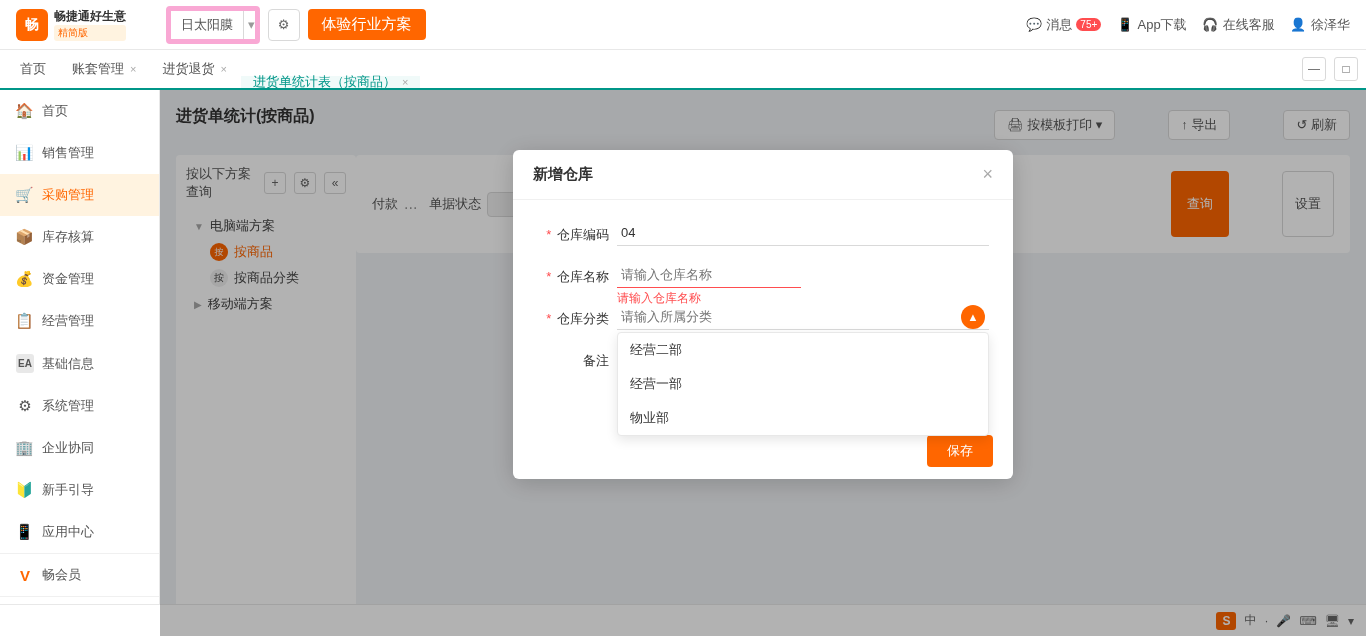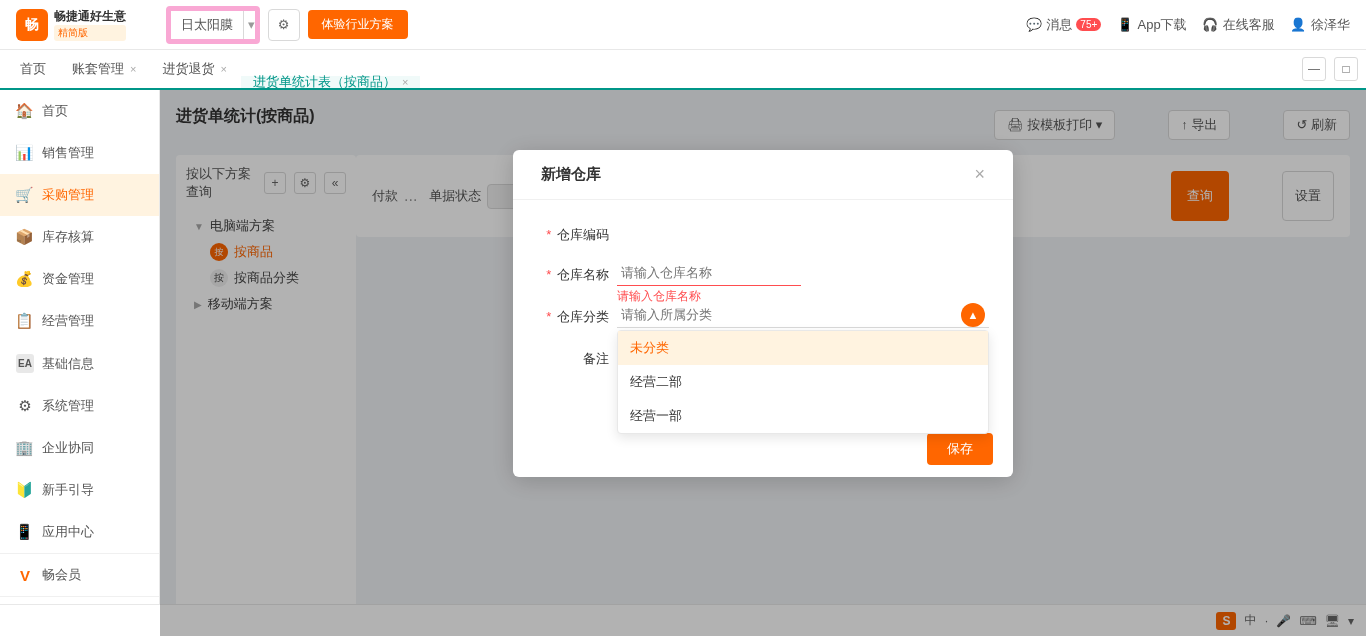--- a/index.html
+++ b/index.html
@@ -61,21 +61,21 @@
       display: flex; align-items: center; justify-content: center;
       cursor: pointer; background: #fff; color: #666;
     }
     .try-btn {
       background: #ff6600;
       color: #fff;
       border: none;
       border-radius: 4px;
       padding: 6px 14px;
       cursor: pointer;
-      font-size: 12px;
+      font-size: 15px;
     }
     .header-right {
       display: flex;
       align-items: center;
       gap: 16px;
       color: #555;
       font-size: 13px;
     }
     .header-right-item {
       display: flex;
@@ -250,21 +250,21 @@
     .table-area {
       background: #fff;
       border-radius: 4px;
       padding: 8px;
     }
     .btn-orange {
       background: #ff6600;
       color: #fff;
       border: none;
       border-radius: 4px;
-      padding: 16px 16px;
+      padding: 24px 16px;
       cursor: pointer;
       font-size: 13px;
     }
     .btn-outline {
       background: #fff;
       color: #555;
       border: 1px solid #d9d9d9;
       border-radius: 4px;
       padding: 5px 12px;
       cursor: pointer;
@@ -309,21 +309,21 @@
     }
     .modal {
       background: #fff;
       border-radius: 6px;
       width: 500px;
       box-shadow: 0 4px 24px rgba(0,0,0,0.18);
       overflow: visible;
       position: relative;
     }
     .modal-header {
-      padding: 14px 28px;
+      padding: 14px 20px;
       border-bottom: 1px solid #f0f0f0;
       display: flex;
       align-items: center;
       justify-content: space-between;
       font-size: 15px;
       font-weight: bold;
       color: #333;
     }
     .modal-close {
       cursor: pointer;
@@ -698,20 +698,21 @@
           <span>新增仓库</span>
           <button class="modal-close">×</button>
         </div>
         <div class="modal-body">
 
           <div class="form-row">
             <div class="form-label">
               <span class="required-star">*</span>
               <span>仓库编码</span>
             </div>
+            <input type="text" class="form-input" value="04" style="">
           </div>
 
           <div class="form-row" style="flex-direction:column;">
             <div style="display:flex;align-items:flex-start;">
               <div class="form-label">
                 <span class="required-star">*</span>
                 <span>仓库名称</span>
               </div>
               <input type="text" class="form-input error" placeholder="请输入仓库名称" style="">
             </div>
@@ -720,23 +721,23 @@
 
           <div class="form-row" style="align-items:flex-start;">
             <div class="form-label">
               <span class="required-star">*</span>
               <span>仓库分类</span>
             </div>
             <div class="select-wrapper">
               <input type="text" class="form-select-input" placeholder="请输入所属分类" style="">
               <div class="select-arrow-btn">▲</div>
               <div class="dropdown-list">
-                <div class="dropdown-item selected">未分类</div>
                 <div class="dropdown-item">经营二部</div>
                 <div class="dropdown-item">经营一部</div>
+                <div class="dropdown-item">物业部</div>
               </div>
             </div>
           </div>
 
           <div class="form-row">
             <div class="form-label">
               <span>备注</span>
             </div>
             <textarea class="form-textarea" style=""></textarea>
           </div>

